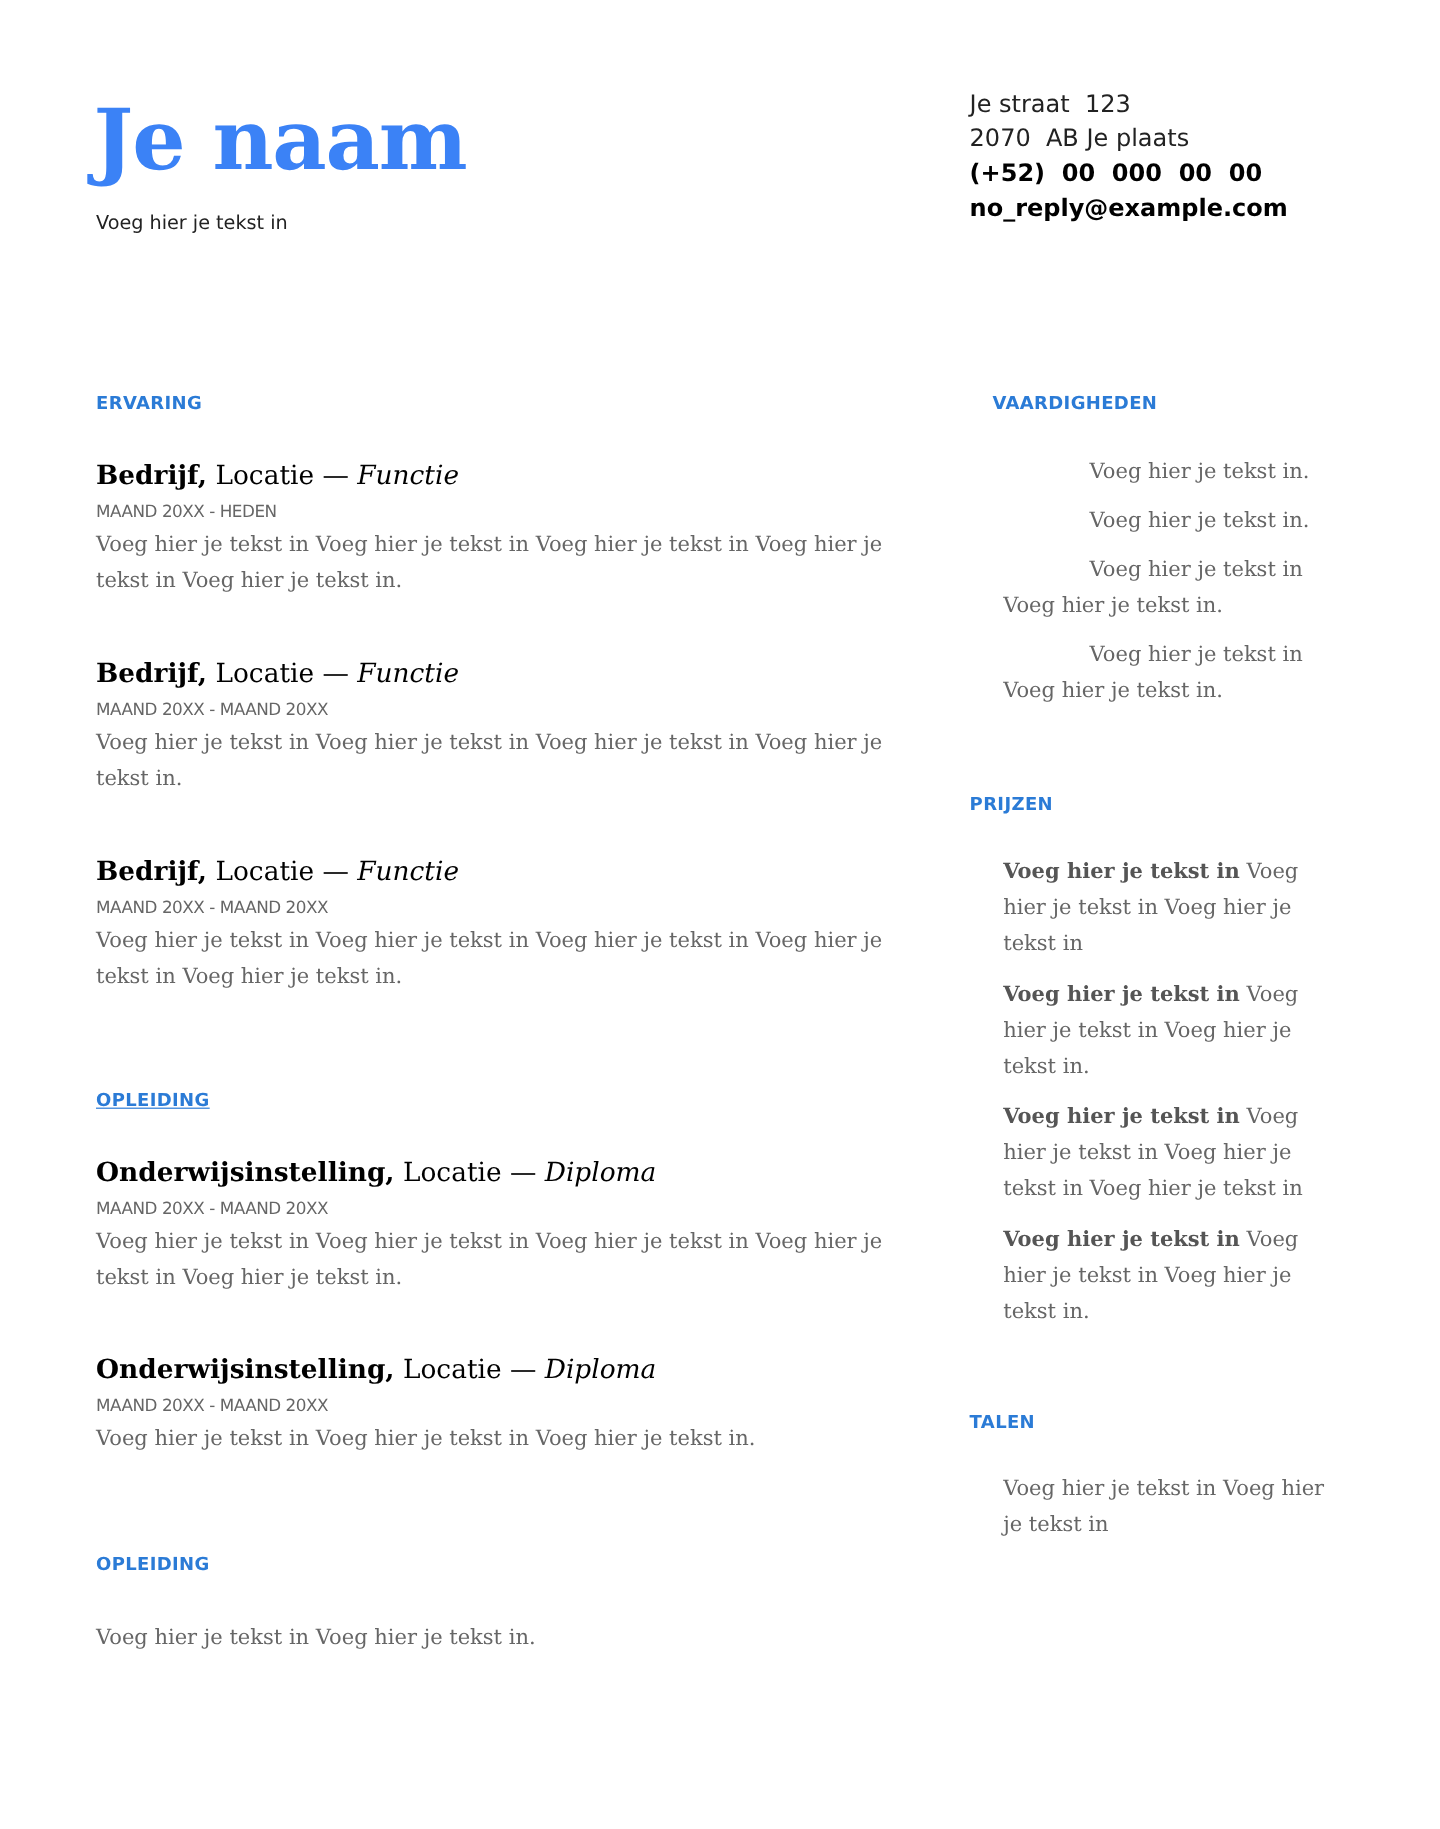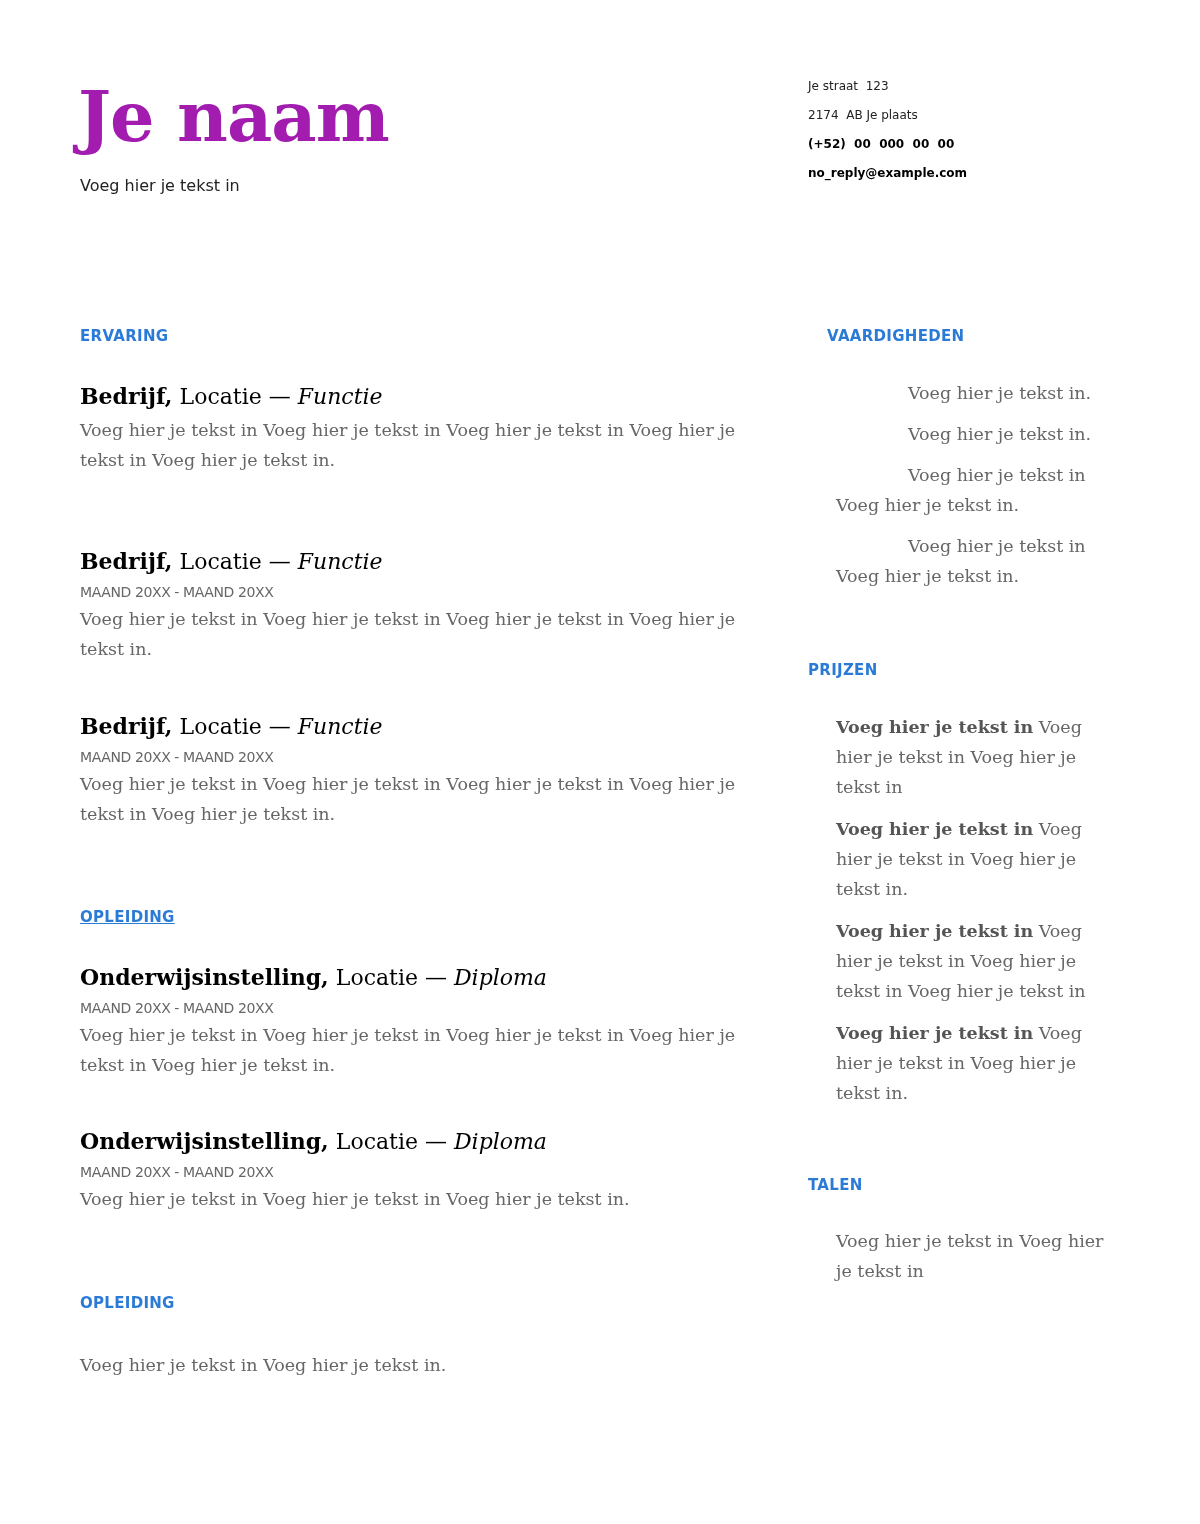--- a/index.html
+++ b/index.html
@@ -2,29 +2,29 @@
 <html><head>
   <meta charset="utf-8">
   <style>
     * { margin: 0; padding: 0; box-sizing: border-box; }
     html, body { width: 1200px; height: 1524px; background: #ffffff; overflow: hidden; }
     body { position: relative; font-family: "DejaVu Serif", serif; color: #666666; }
 
     .name {
       position: absolute; left: 78px; top: 72px;
       font-family: "DejaVu Serif", serif; font-weight: bold;
-      font-size: 70px; line-height: 90px; color: #a21caf; letter-spacing: -1px;
+      font-size: 70px; line-height: 90px; color: #3b82f6; letter-spacing: -1px;
     }
     .tagline {
       position: absolute; left: 80px; top: 176px;
       font-family: "DejaVu Sans", sans-serif; font-size: 16px; color: #222222;
     }
     .contact {
       position: absolute; left: 808px; top: 72px;
-      font-family: "DejaVu Sans", sans-serif; font-size: 12px; line-height: 29px; color: #222222;
+      font-family: "DejaVu Sans", sans-serif; font-size: 20px; line-height: 29px; color: #222222;
     }
     .contact .strong { font-weight: bold; color: #000000; }
 
     .section-title {
       position: absolute;
       font-family: "DejaVu Sans", sans-serif; font-weight: bold;
       font-size: 15px; color: #2b7bd6; letter-spacing: 0.3px;
     }
 
     .entry { position: absolute; left: 80px; width: 660px; }
@@ -51,29 +51,30 @@
     .award b { color: #555555; }
   </style>
 </head>
 <body>
 
 <h1 class="name">Je naam</h1>
 <div class="tagline">Voeg hier je tekst in</div>
 
 <div class="contact">
   <div style="white-space:pre">Je straat  123</div>
-  <div style="white-space:pre">2174  AB Je plaats</div>
+  <div style="white-space:pre">2070  AB Je plaats</div>
   <div class="strong" style="white-space:pre">(+52)  00  000  00  00</div>
   <div class="strong">no_reply@example.com</div>
 </div>
 
 <div class="section-title" style="left:80px; top:327px;">ERVARING</div>
 
 <div class="entry" style="top:382px;">
   <div class="entry-title"><span class="org">Bedrijf,</span><span style="white-space:pre"> Locatie — </span><span class="role">Functie</span></div>
+  <div class="entry-date">MAAND 20XX - HEDEN</div>
   <div class="entry-body">Voeg hier je tekst in Voeg hier je tekst in Voeg hier je tekst in Voeg hier je tekst in Voeg hier je tekst in.</div>
 </div>
 
 <div class="entry" style="top:547px;">
   <div class="entry-title"><span class="org">Bedrijf,</span><span style="white-space:pre"> Locatie — </span><span class="role">Functie</span></div>
   <div class="entry-date">MAAND 20XX - MAAND 20XX</div>
   <div class="entry-body">Voeg hier je tekst in Voeg hier je tekst in Voeg hier je tekst in Voeg hier je tekst in.</div>
 </div>
 
 <div class="entry" style="top:712px;">

